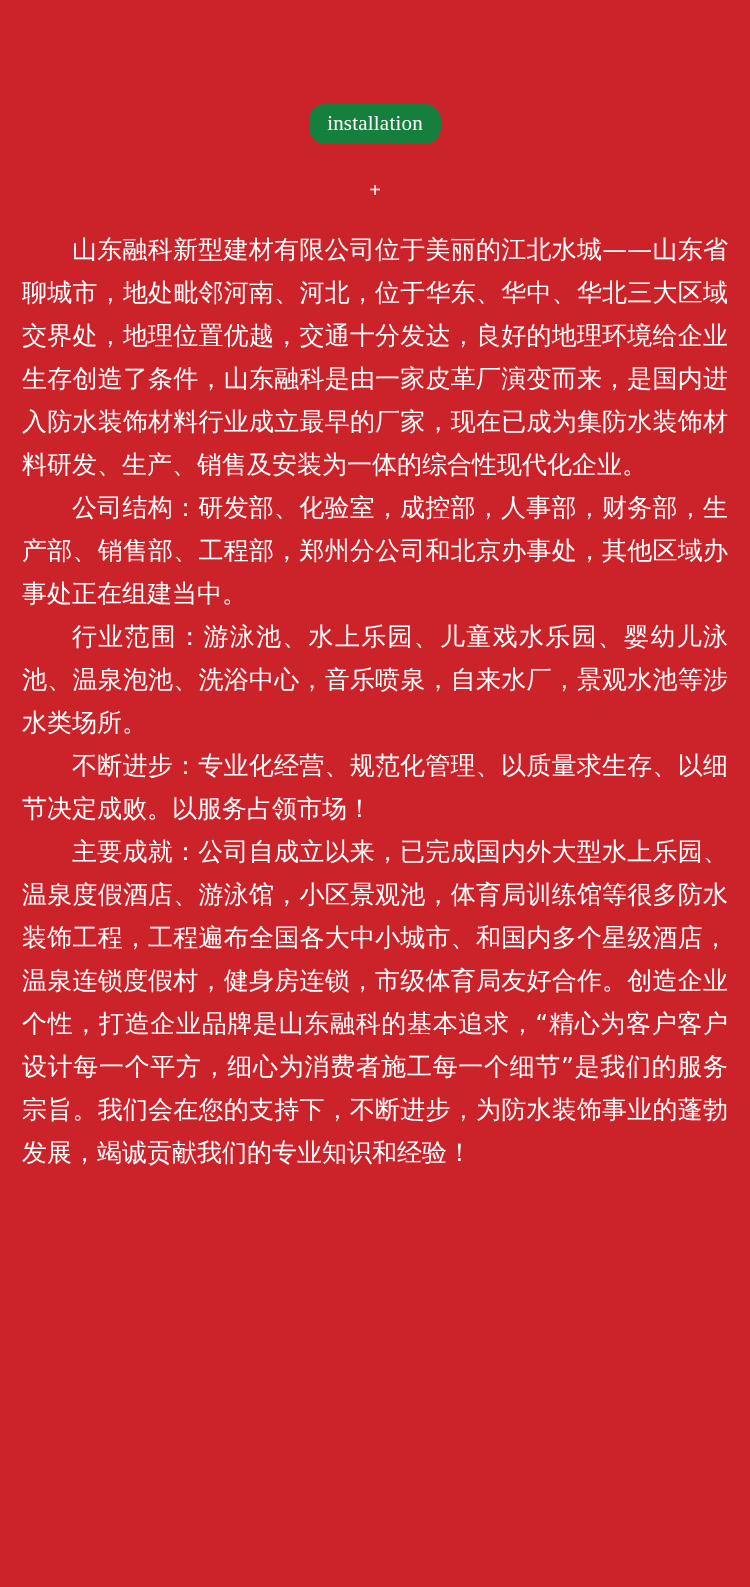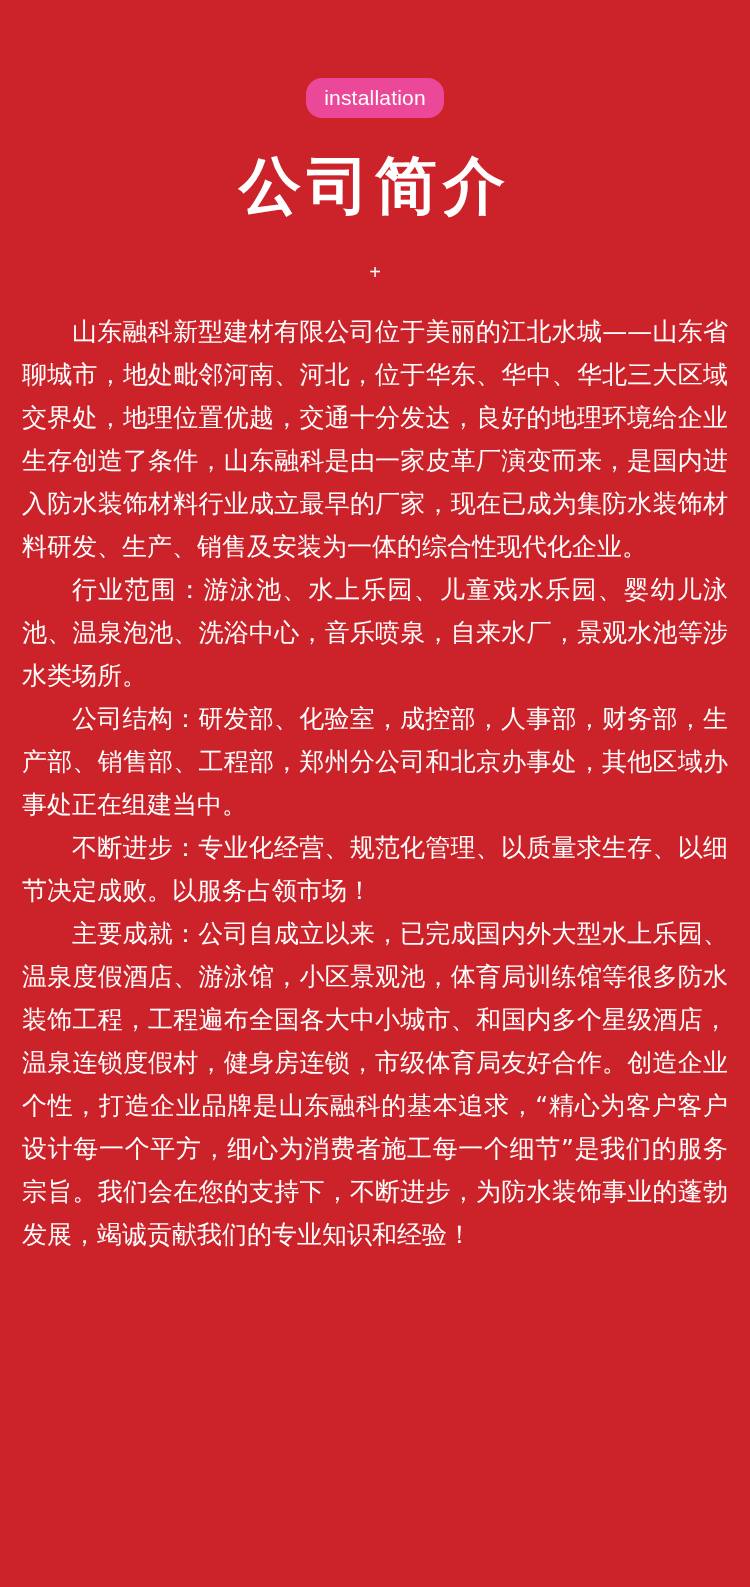--- a/index.html
+++ b/index.html
@@ -19,28 +19,29 @@
     box-sizing: border-box;
     padding: 0 0 24px 0;
     position: relative;
   }
   .badge-row {
     display: flex;
     justify-content: center;
     padding-top: 78px;
   }
   .badge {
-    background: #ec4899;
+    background: #15803d;
     color: #ffffff;
     font-size: 21px;
     line-height: 1;
     padding: 9px 18px 10px 18px;
     border-radius: 16px;
     letter-spacing: 0.2px;
-    font-family: Liberation Sans, sans-serif;
+    font-family: Liberation Serif, serif;
+    margin-top: 26px;
   }
   .title {
     margin-top: 34px;
     text-align: center;
     color: #ffffff;
     font-size: 62px;
     font-weight: bold;
     letter-spacing: 6px;
     line-height: 1.1;
     font-family: "DejaVu Sans", sans-serif;
@@ -70,26 +71,25 @@
 </style>
 </head>
 <body>
 
 <div class="page">
 
   <div class="badge-row">
     <span class="badge">installation</span>
   </div>
 
-  <h1 class="title">公司简介</h1>
 
   <div class="plus">+</div>
 
   <div class="body-text">
     <p class="para">山东融科新型建材有限公司位于美丽的江北水城——山东省聊城市，地处毗邻河南、河北，位于华东、华中、华北三大区域交界处，地理位置优越，交通十分发达，良好的地理环境给企业生存创造了条件，山东融科是由一家皮革厂演变而来，是国内进入防水装饰材料行业成立最早的厂家，现在已成为集防水装饰材料研发、生产、销售及安装为一体的综合性现代化企业。</p>
+    <p class="para">公司结构：研发部、化验室，成控部，人事部，财务部，生产部、销售部、工程部，郑州分公司和北京办事处，其他区域办事处正在组建当中。</p>
     <p class="para">行业范围：游泳池、水上乐园、儿童戏水乐园、婴幼儿泳池、温泉泡池、洗浴中心，音乐喷泉，自来水厂，景观水池等涉水类场所。</p>
-    <p class="para">公司结构：研发部、化验室，成控部，人事部，财务部，生产部、销售部、工程部，郑州分公司和北京办事处，其他区域办事处正在组建当中。</p>
     <p class="para">不断进步：专业化经营、规范化管理、以质量求生存、以细节决定成败。以服务占领市场！</p>
     <p class="para">主要成就：公司自成立以来，已完成国内外大型水上乐园、温泉度假酒店、游泳馆，小区景观池，体育局训练馆等很多防水装饰工程，工程遍布全国各大中小城市、和国内多个星级酒店，温泉连锁度假村，健身房连锁，市级体育局友好合作。创造企业个性，打造企业品牌是山东融科的基本追求，“精心为客户客户设计每一个平方，细心为消费者施工每一个细节”是我们的服务宗旨。我们会在您的支持下，不断进步，为防水装饰事业的蓬勃发展，竭诚贡献我们的专业知识和经验！</p>
 
   </div>
 
 </div>
 
 </body></html>

